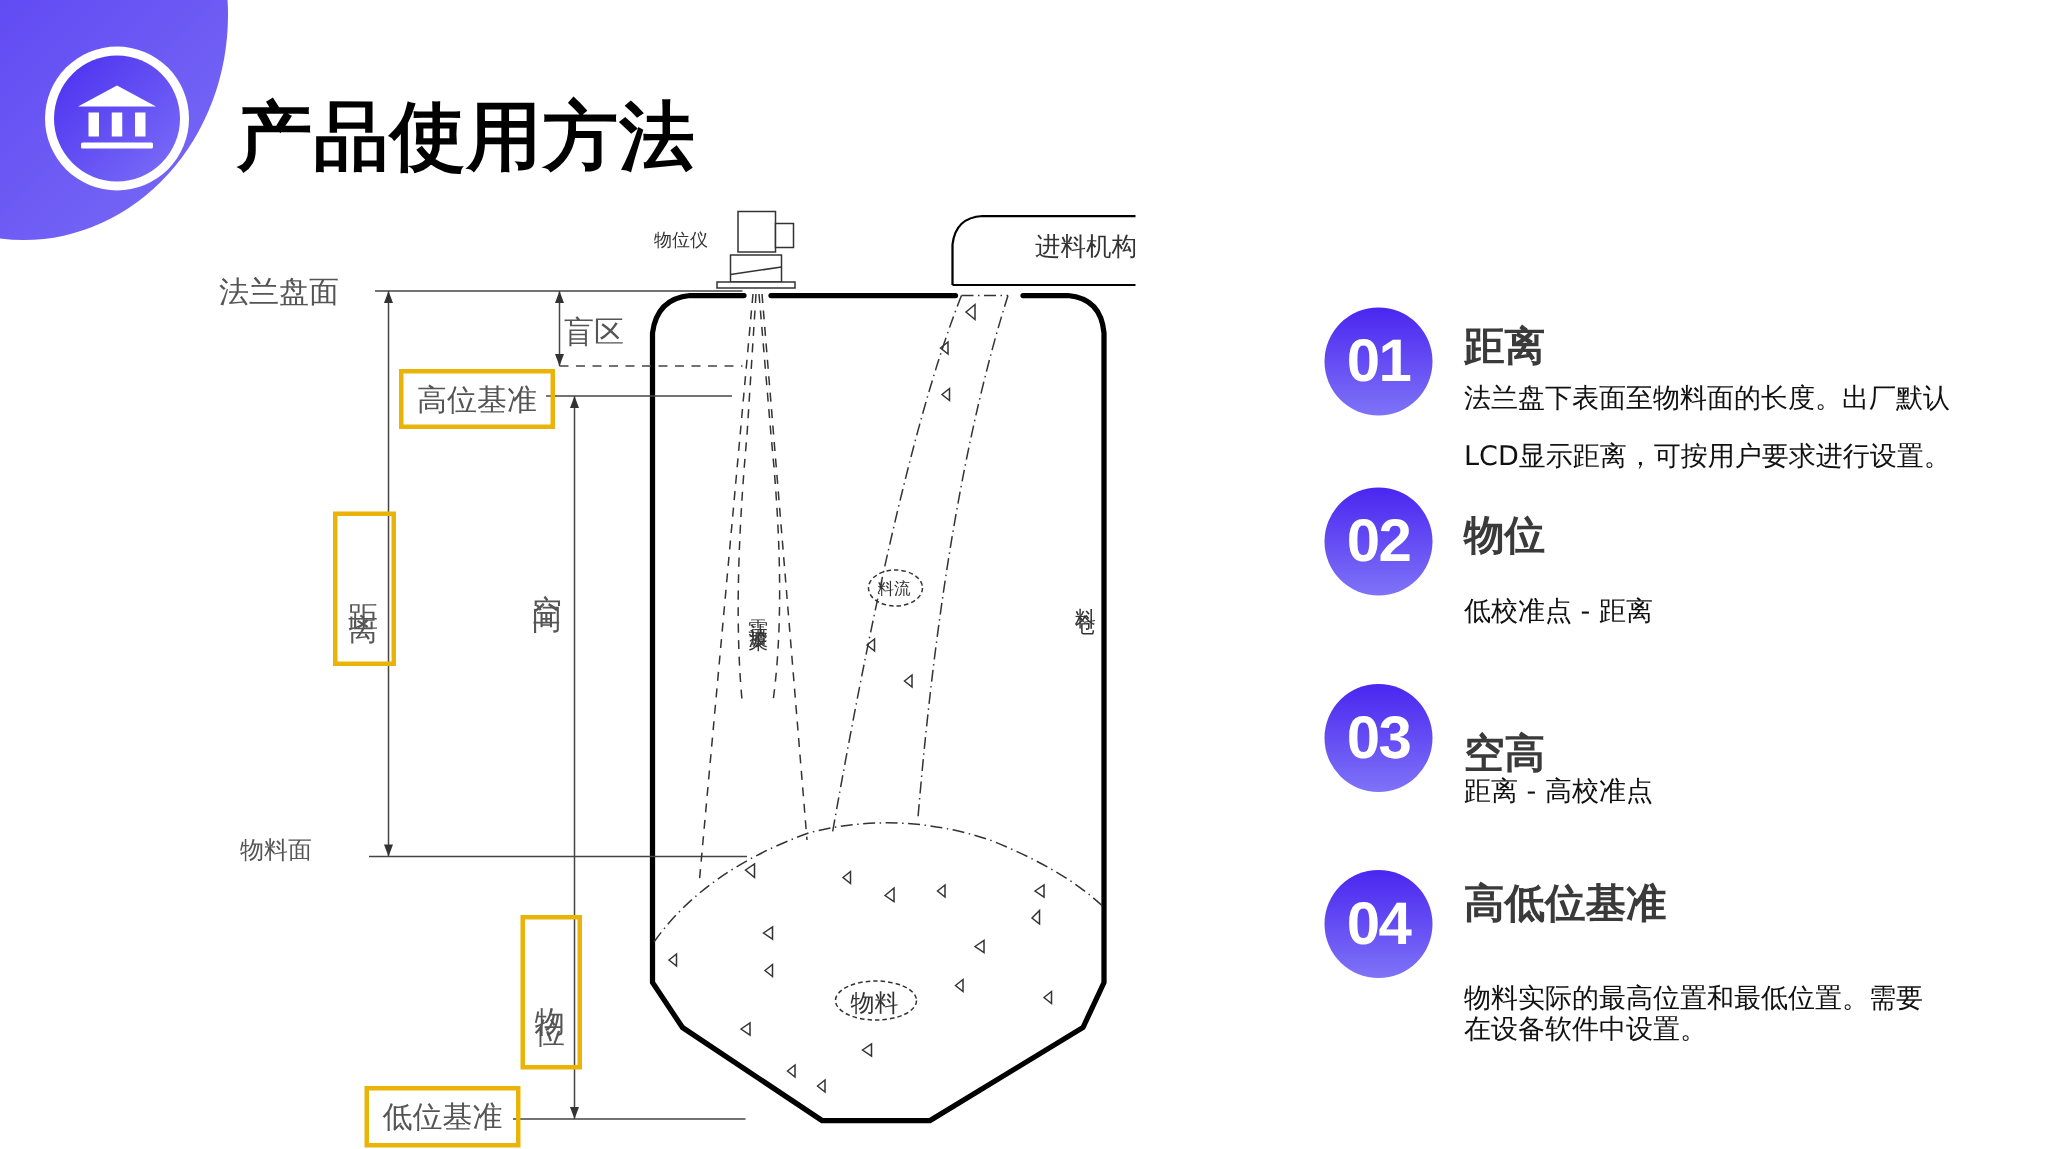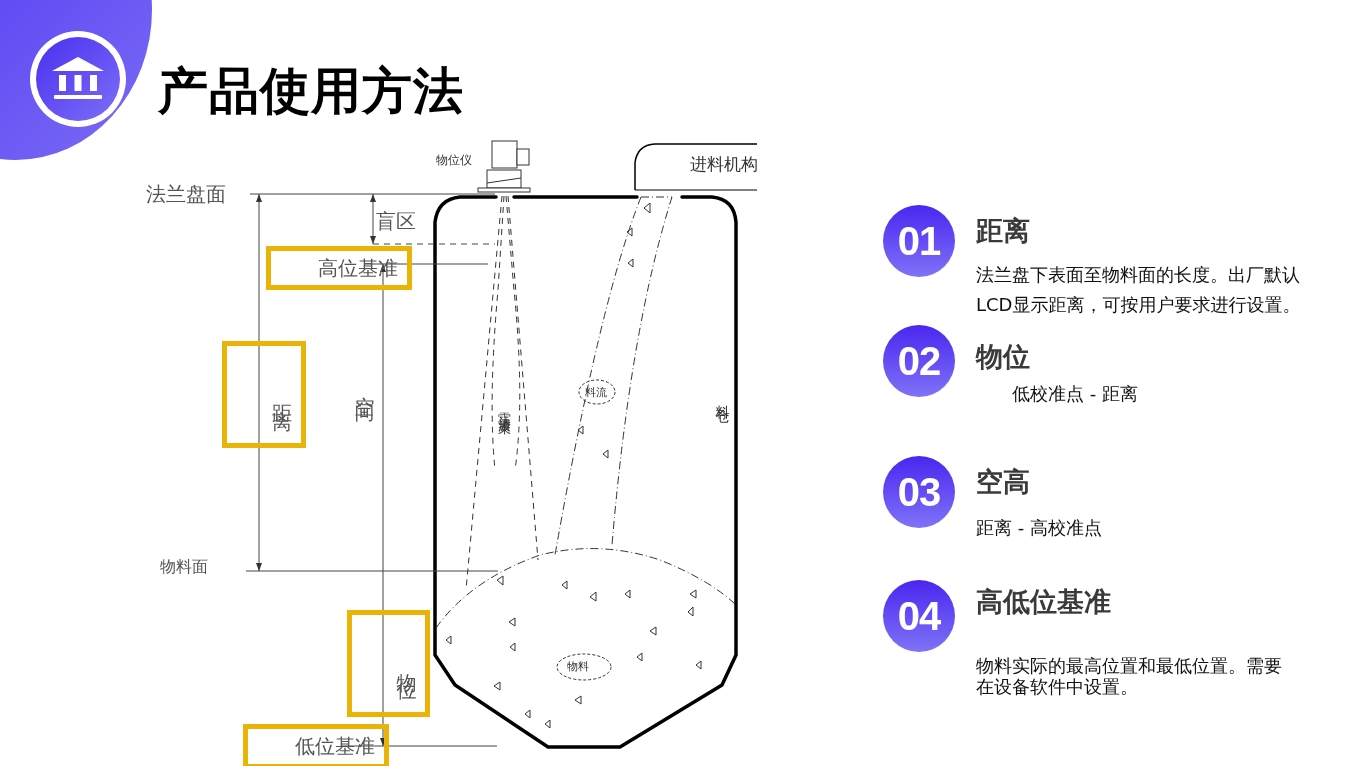--- a/index.html
+++ b/index.html
@@ -8,21 +8,21 @@
   .corner-blob { position:absolute; left:-120px; top:-140px; width:272px; height:300px;
     border-radius:50%; background:linear-gradient(135deg,#4c2ff2 0%,#7a6cf5 100%); }
   .logo-ring { position:absolute; left:30px; top:31px; width:96px; height:96px; border-radius:50%;
     background:#ffffff; }
   .logo-inner { position:absolute; left:36px; top:37px; width:84px; height:84px; border-radius:50%;
     background:linear-gradient(135deg,#4a2ff0 0%,#7d6ff7 100%); display:flex; align-items:center; justify-content:center; }
   .page-title { position:absolute; left:158px; top:58px; font-size:50px; font-weight:bold; color:#000;
     letter-spacing:1px; font-family:Liberation Serif, serif; }
   .diagram { position:absolute; left:0; top:0; }
   .dlabel { position:absolute; font-family:"DejaVu Serif","Liberation Serif",serif; color:#333; white-space:nowrap; }
-  .boxed { border:5px solid #eab308;padding-left:38px; }
+  .boxed { border:3px solid #eab308; }
   .vtext { writing-mode:vertical-rl; letter-spacing:6px; }
   .item { position:absolute; left:883px; }
   .badge { position:absolute; left:0; top:0; width:72px; height:72px; border-radius:50%;
     background:linear-gradient(180deg,#4a26f0 0%,#7f73f7 100%); color:#fff; font-weight:bold;
     font-size:40px; display:flex; align-items:center; justify-content:center; letter-spacing:-1px;
     font-family:"Liberation Sans",sans-serif; }
   .item-title { position:absolute; left:93px; font-size:27px; font-weight:bold; color:#3a3a3a; white-space:nowrap; }
   .item-desc { position:absolute; left:93px; font-size:18px; color:#111; line-height:36px; white-space:nowrap; }
 </style>
 </head>
@@ -126,37 +126,37 @@
 <div class="dlabel" style="left:146px;top:181px;font-size:20px;color:#555;">法兰盘面</div>
 <div class="dlabel" style="left:376px;top:208px;font-size:20px;color:#555;">盲区</div>
 <div class="dlabel boxed" style="left:266px;top:246px;width:98px;height:34px;font-size:20px;line-height:34px;text-align:center;color:#555;">高位基准</div>
 <div class="dlabel boxed vtext" style="left:222px;top:341px;width:36px;height:97px;font-size:20px;display:flex;align-items:center;justify-content:center;color:#555;">距离</div>
 <div class="dlabel vtext" style="left:352px;top:380px;font-size:20px;color:#555;">空间</div>
 <div class="dlabel vtext" style="left:495px;top:402px;font-size:13px;letter-spacing:3px;">雷达波束</div>
 <div class="dlabel" style="left:585px;top:385px;font-size:11px;">料流</div>
 <div class="dlabel vtext" style="left:714px;top:394px;font-size:14px;letter-spacing:4px;">料仓</div>
 <div class="dlabel" style="left:160px;top:557px;font-size:16px;color:#555;">物料面</div>
 <div class="dlabel boxed vtext" style="left:347px;top:610px;width:35px;height:97px;font-size:20px;display:flex;align-items:center;justify-content:center;color:#555;">物位</div>
-<div class="dlabel" style="left:567px;top:659px;font-size:11px;font-family:Liberation Sans, sans-serif;">物料</div>
+<div class="dlabel" style="left:567px;top:659px;font-size:16px;font-family:Liberation Sans, sans-serif;">物料</div>
 <div class="dlabel boxed" style="left:243px;top:724px;width:98px;height:35px;font-size:20px;line-height:35px;text-align:center;color:#555;">低位基准</div>
 
 <div class="item" style="top:205px;">
   <div class="badge">01</div>
   <div class="item-title" style="top:8px;">距离</div>
-  <div class="item-desc" style="top:53px;font-family:Liberation Mono, monospace;">法兰盘下表面至物料面的长度。出厂默认</div>
+  <div class="item-desc" style="top:43px;">法兰盘下表面至物料面的长度。出厂默认</div>
   <div class="item-desc" style="top:82px;">LCD显示距离，可按用户要求进行设置。</div>
 </div>
 <div class="item" style="top:325px;">
   <div class="badge">02</div>
   <div class="item-title" style="top:14px;">物位</div>
-  <div class="item-desc" style="top:51px;margin-left:36px;">低校准点 - 距离</div>
+  <div class="item-desc" style="top:65px;">低校准点 - 距离</div>
 </div>
 <div class="item" style="top:456px;">
   <div class="badge">03</div>
-  <div class="item-title" style="top:8px;text-align:right;">空高</div>
+  <div class="item-title" style="top:28px;text-align:right;">空高</div>
   <div class="item-desc" style="top:54px;">距离 - 高校准点</div>
 </div>
 <div class="item" style="top:580px;">
   <div class="badge">04</div>
   <div class="item-title" style="top:4px;">高低位基准</div>
   <div class="item-desc" style="top:68px;text-align:center;">物料实际的最高位置和最低位置。需要</div>
   <div class="item-desc" style="top:89px;">在设备软件中设置。</div>
 </div>
 
 </body></html>

